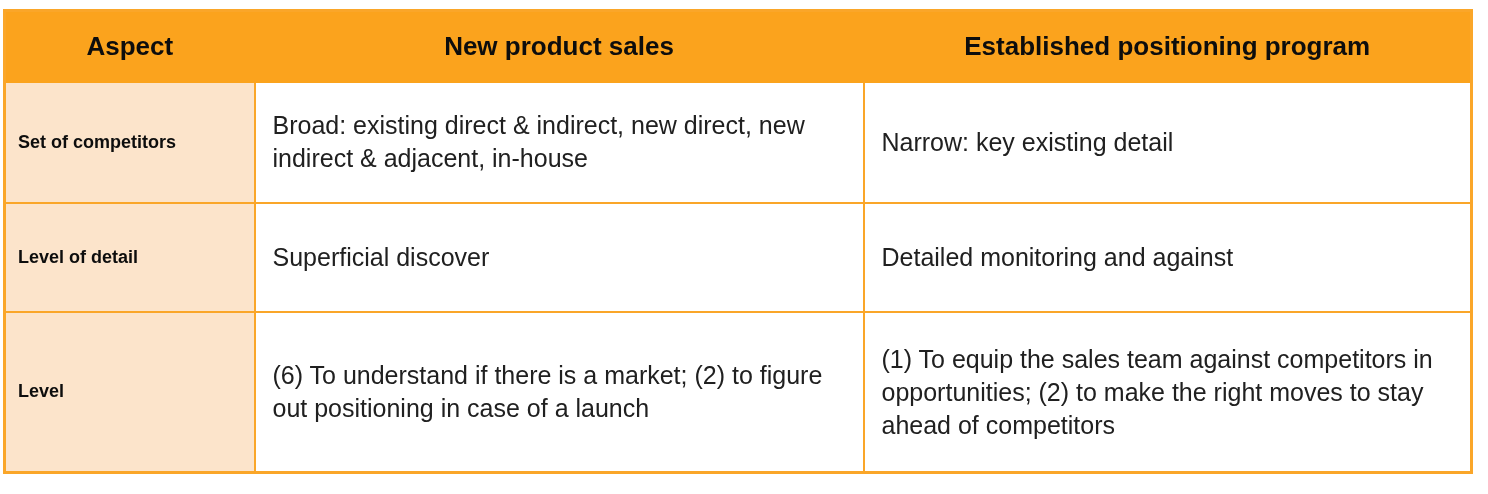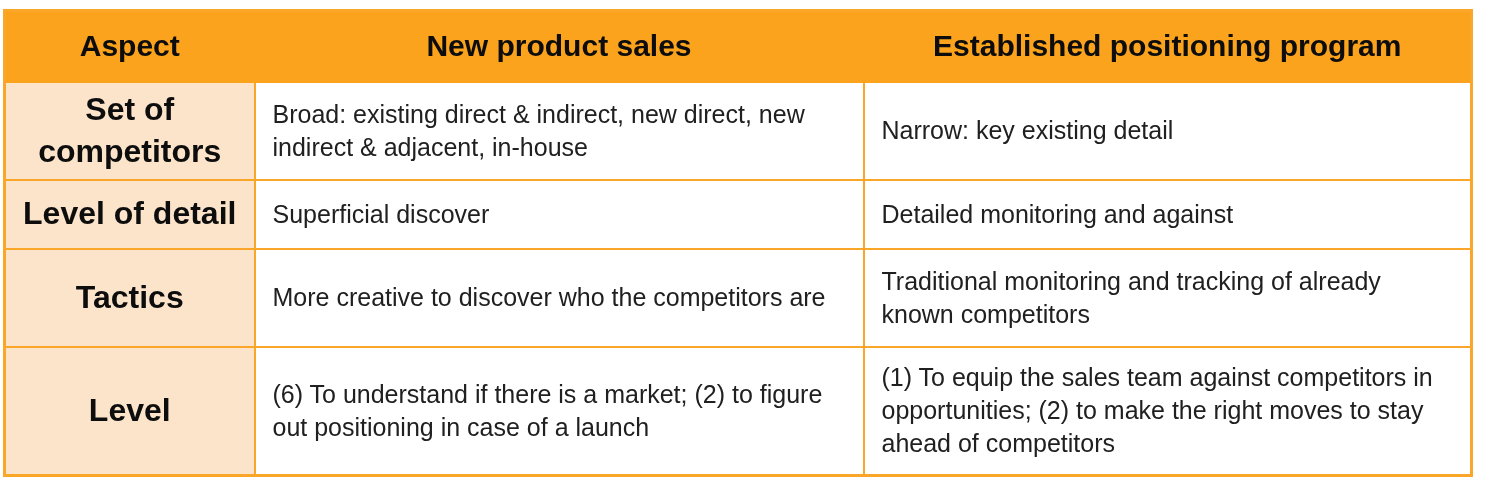--- a/index.html
+++ b/index.html
@@ -38,50 +38,50 @@
     border: 2px solid var(--border);
     vertical-align: middle;
   }
 
   
   tr.hrow { height: 71px; }
   tr.hrow th {
     background: var(--header-bg);
     border-color: var(--header-bg);
     color: var(--header-text);
-    font-size: 30px;
+    font-size: 26px;
     font-weight: bold;
     text-align: center;
     padding: 0 8px;
   }
 
   
   tbody th.aspect {
     background: var(--aspect-col-bg);
     color: var(--header-text);
-    font-size: 32px;
+    font-size: 18px;
     font-weight: bold;
-    text-align: center;
+    text-align: left;
     padding: 0 12px;
     line-height: 1.3;
   }
 
   
   tbody td {
     background: #ffffff;
     color: var(--body-text);
     font-size: 25px;
     font-weight: normal;
     text-align: left;
     line-height: 1.32;
     padding: 8px 30px 8px 17px;
   }
 
   tr.r0 { height: 98px; }
-  tr.r1 { height: 69px; }
+  tr.r1 { height: 88px; }
   tr.r2 { height: 98px; }
   tr.r3 { height: 129px; }
 </style>
 </head>
 <body>
 
 <div class="page">
   <table class="cmp-table">
     <colgroup>
       <col class="c1">
@@ -99,25 +99,20 @@
       <tr class="r0">
         <th class="aspect">Set of competitors</th>
         <td>Broad: existing direct &amp; indirect, new direct, new indirect &amp; adjacent, in-house</td>
         <td>Narrow: key existing detail</td>
       </tr>
       <tr class="r1">
         <th class="aspect">Level of detail</th>
         <td>Superficial discover</td>
         <td>Detailed monitoring and against</td>
       </tr>
-      <tr class="r2">
-        <th class="aspect">Tactics</th>
-        <td>More creative to discover who the competitors are</td>
-        <td>Traditional monitoring and tracking of already known competitors</td>
-      </tr>
       <tr class="r3">
         <th class="aspect">Level</th>
         <td>(6) To understand if there is a market; (2) to figure out positioning in case of a launch</td>
         <td>(1) To equip the sales team against competitors in opportunities; (2) to make the right moves to stay ahead of competitors</td>
       </tr>
     </tbody>
   </table>
 </div>
 
 </body></html>

